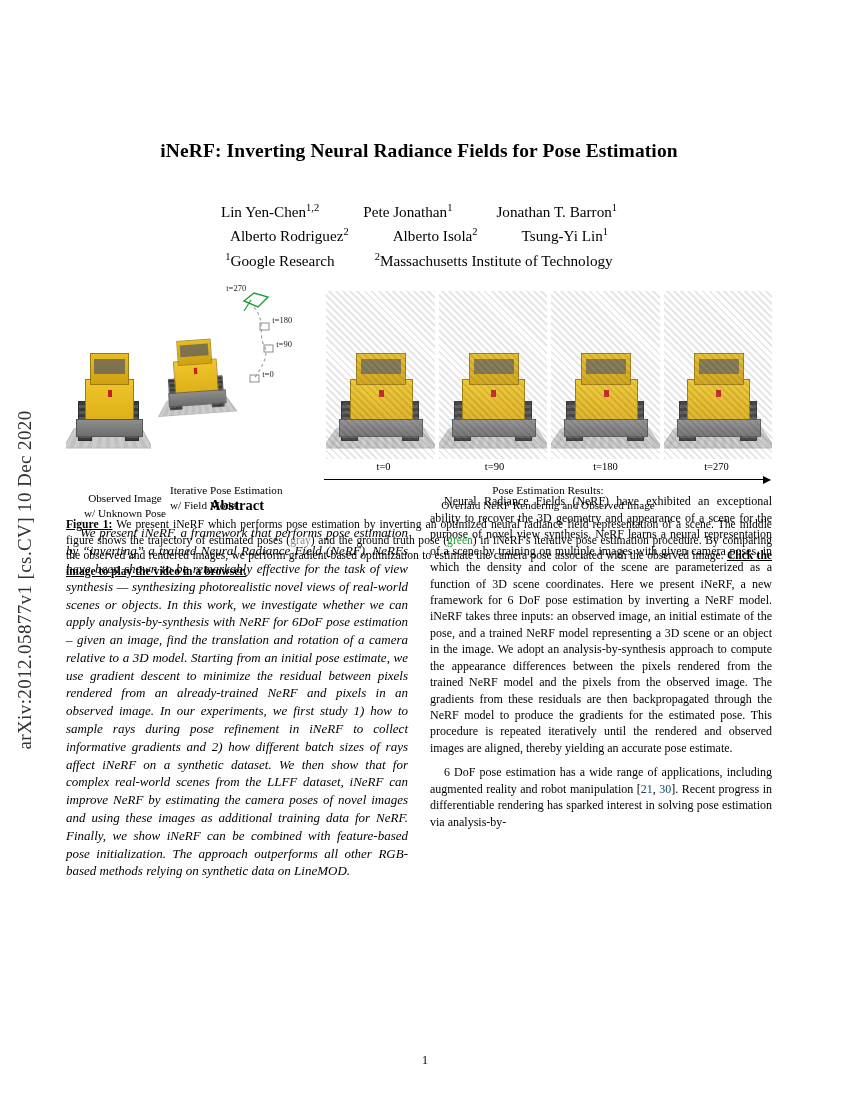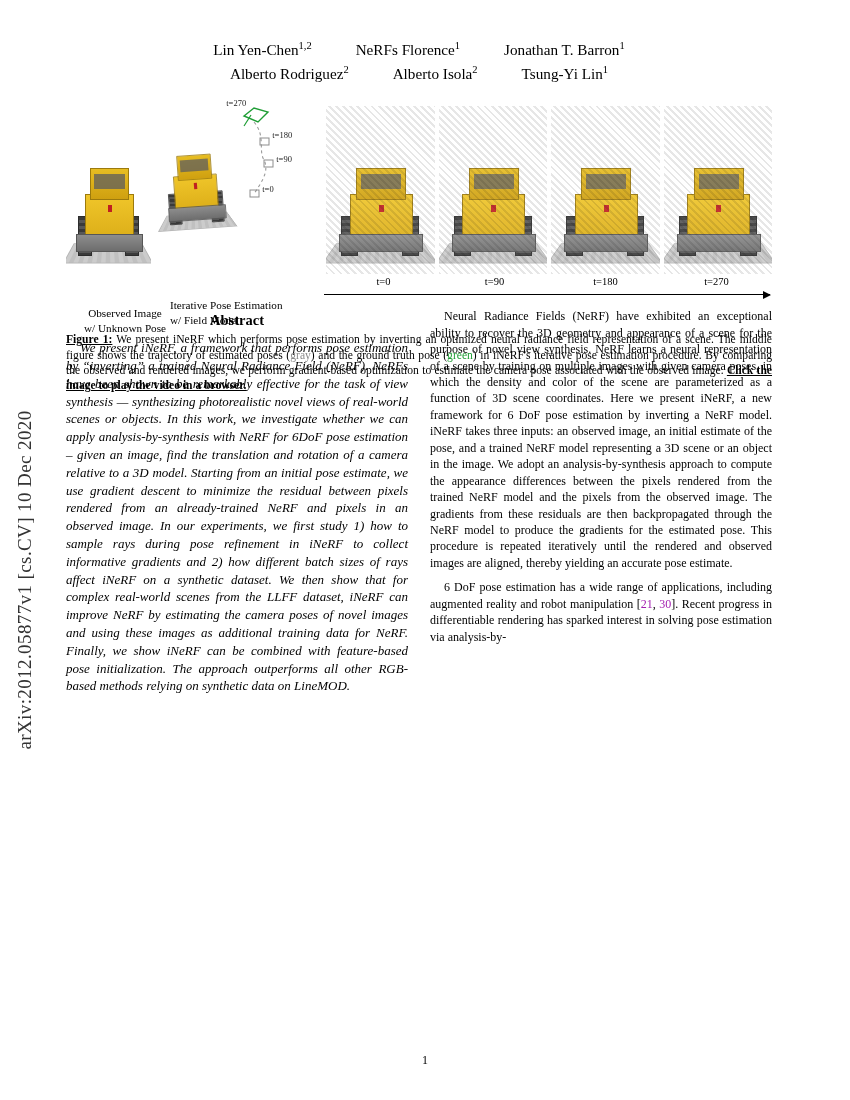--- a/index.html
+++ b/index.html
@@ -280,48 +280,52 @@
     text-indent: 14px;
   }
   p.abs {
     font-style: italic;
     font-size: 13px;
     line-height: 1.37;
     text-align: justify;
     text-indent: 14px;
     margin: 0;
   }
-  .cite { color: #a21caf; }
+  .cite { color: #0c4a6e; }
   .pageno {
     position: absolute;
     bottom: 32px;
     left: 0; right: 0;
     text-align: center;
     font-size: 12px;
   }
 </style>
 </head>
 <body>
 
 <div class="page">
 
   <div class="arxiv-stamp">arXiv:2012.05877v1  [cs.CV]  10 Dec 2020</div>
 
   <div class="content">
 
+    <div class="title">iNeRF: Inverting Neural Radiance Fields for Pose Estimation</div>
 
     <div class="authors">
       <span class="row">
-        <span class="name"><span>Lin Yen-Chen</span><sup>1,2</sup></span><span class="name"><span>NeRFs Florence</span><sup>1</sup></span><span class="name"><span>Jonathan T. Barron</span><sup>1</sup></span>
+        <span class="name"><span>Lin Yen-Chen</span><sup>1,2</sup></span><span class="name"><span>Pete Jonathan</span><sup>1</sup></span><span class="name"><span>Jonathan T. Barron</span><sup>1</sup></span>
       </span>
       <span class="row">
         <span class="name"><span>Alberto Rodriguez</span><sup>2</sup></span><span class="name"><span>Alberto Isola</span><sup>2</sup></span><span class="name"><span>Tsung-Yi Lin</span><sup>1</sup></span>
       </span>
     </div>
 
+    <div class="affils">
+      <span class="aff"><sup>1</sup><span>Google Research</span></span><span class="aff"><sup>2</sup><span>Massachusetts Institute of Technology</span></span>
+    </div>
 
     <div class="figure">
       <div class="fig-strip">
 
         <div class="panel obs" style="height:180px;">
           <div class="scene">
             <div class="ground"></div>
             <div class="track-l"></div>
             <div class="track-r"></div>
             <div class="body-y"></div>
@@ -417,20 +421,24 @@
         </div>
         <div class="arrow-line"></div>
         <div class="lbl-obs">
           <span>Observed Image</span><br>
           <span>w/ Unknown Pose</span>
         </div>
         <div class="lbl-iter">
           <span>Iterative Pose Estimation</span><br>
           <span>w/ Field Model</span>
         </div>
+        <div class="lbl-res">
+          <span>Pose Estimation Results:</span><br>
+          <span>Overlaid NeRF Rendering and Observed Image</span>
+        </div>
       </div>
 
       <div class="fig-caption">
         <b>Figure 1:</b><span> We present iNeRF which performs pose estimation by inverting an optimized neural radiance field representation of a scene. The middle figure shows the trajectory of estimated poses (</span><span class="gray-word">gray</span><span>) and the ground truth pose (</span><span class="green-word">green</span><span>) in iNeRF's iterative pose estimation procedure. By comparing the observed and rendered images, we perform gradient-based optimization to estimate the camera pose associated with the observed image. </span><b>Click the image to play the video in a browser.</b>
       </div>
     </div>
 
     <div class="columns">
       <div class="col">
         <div class="sec-head center">Abstract</div>

